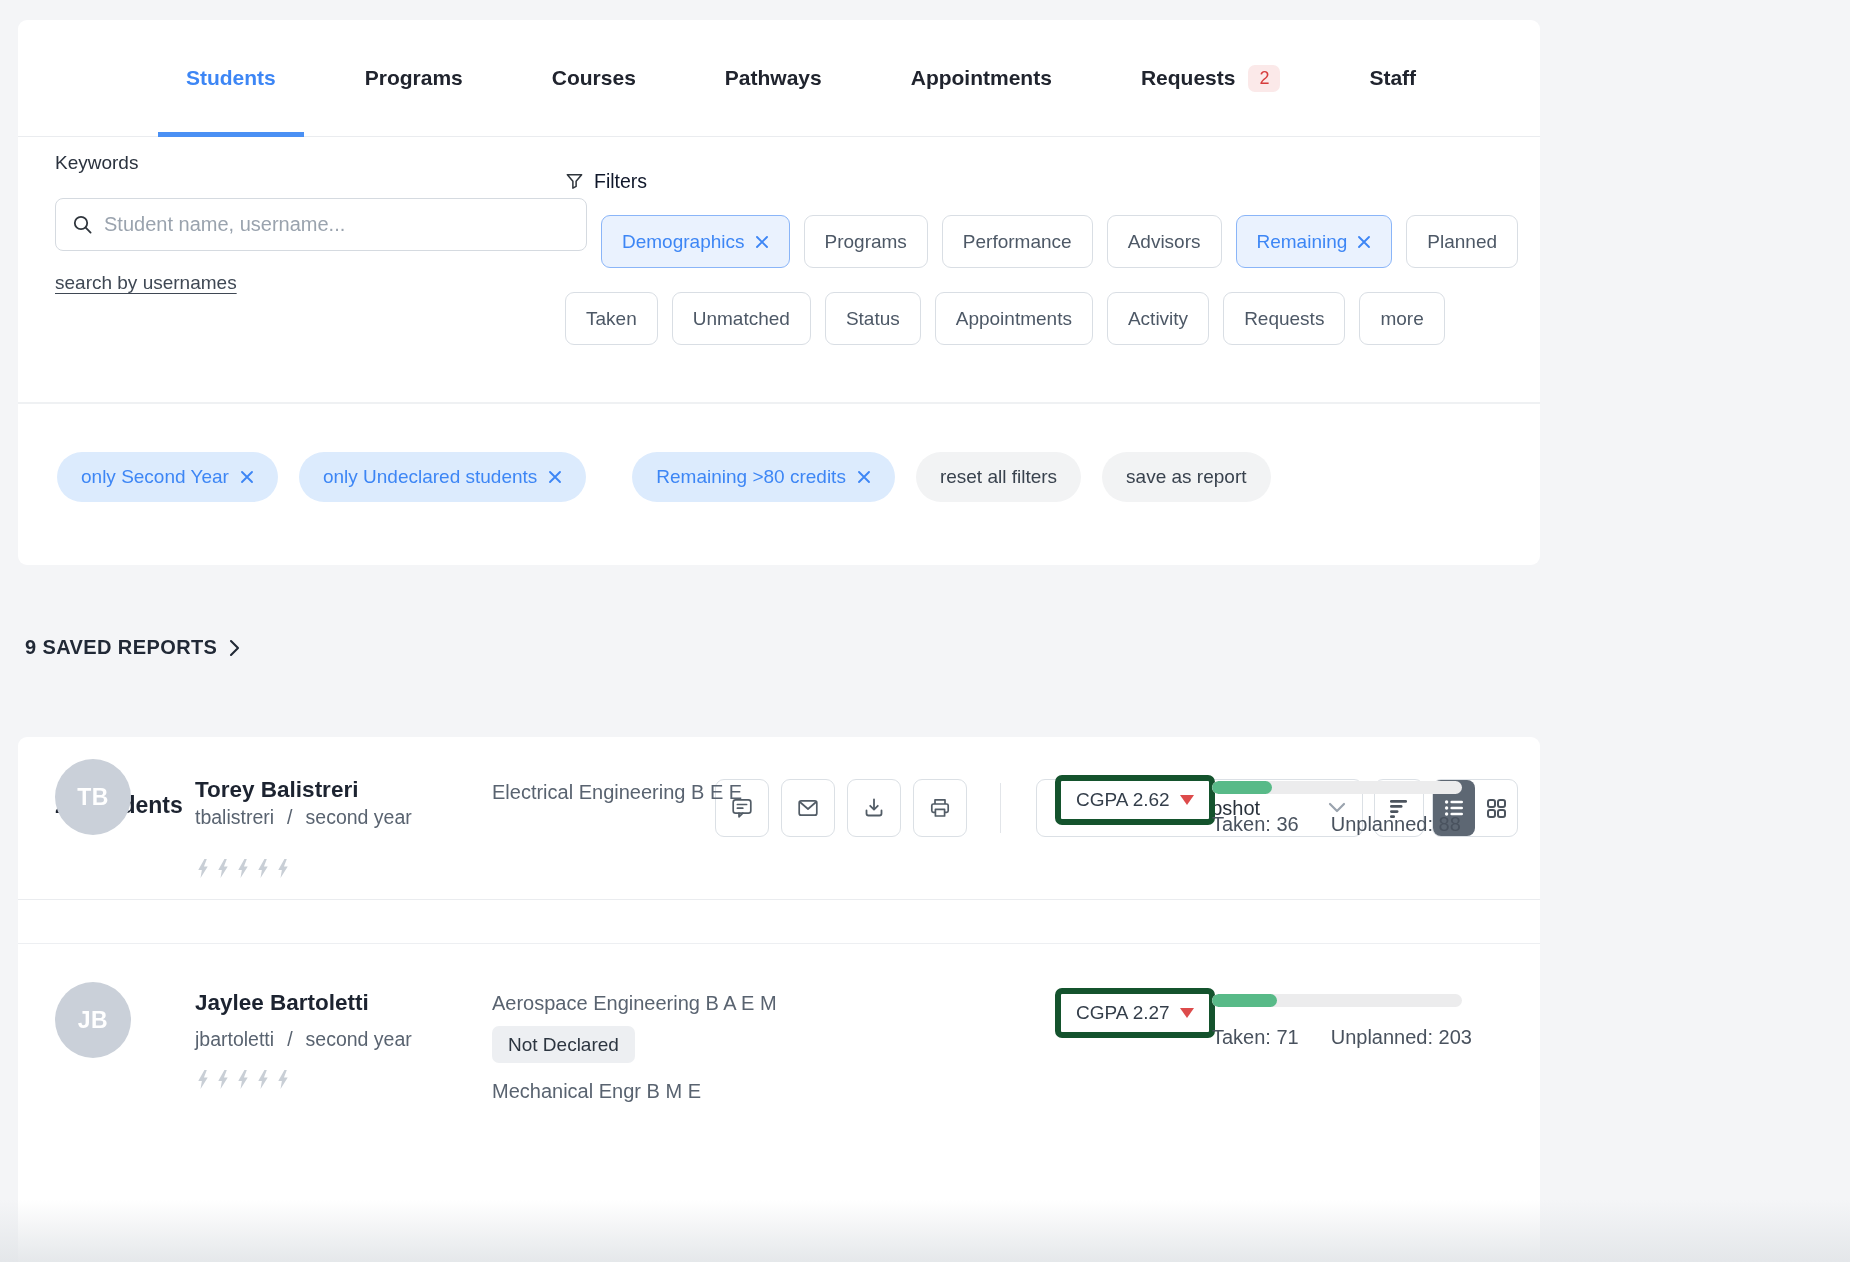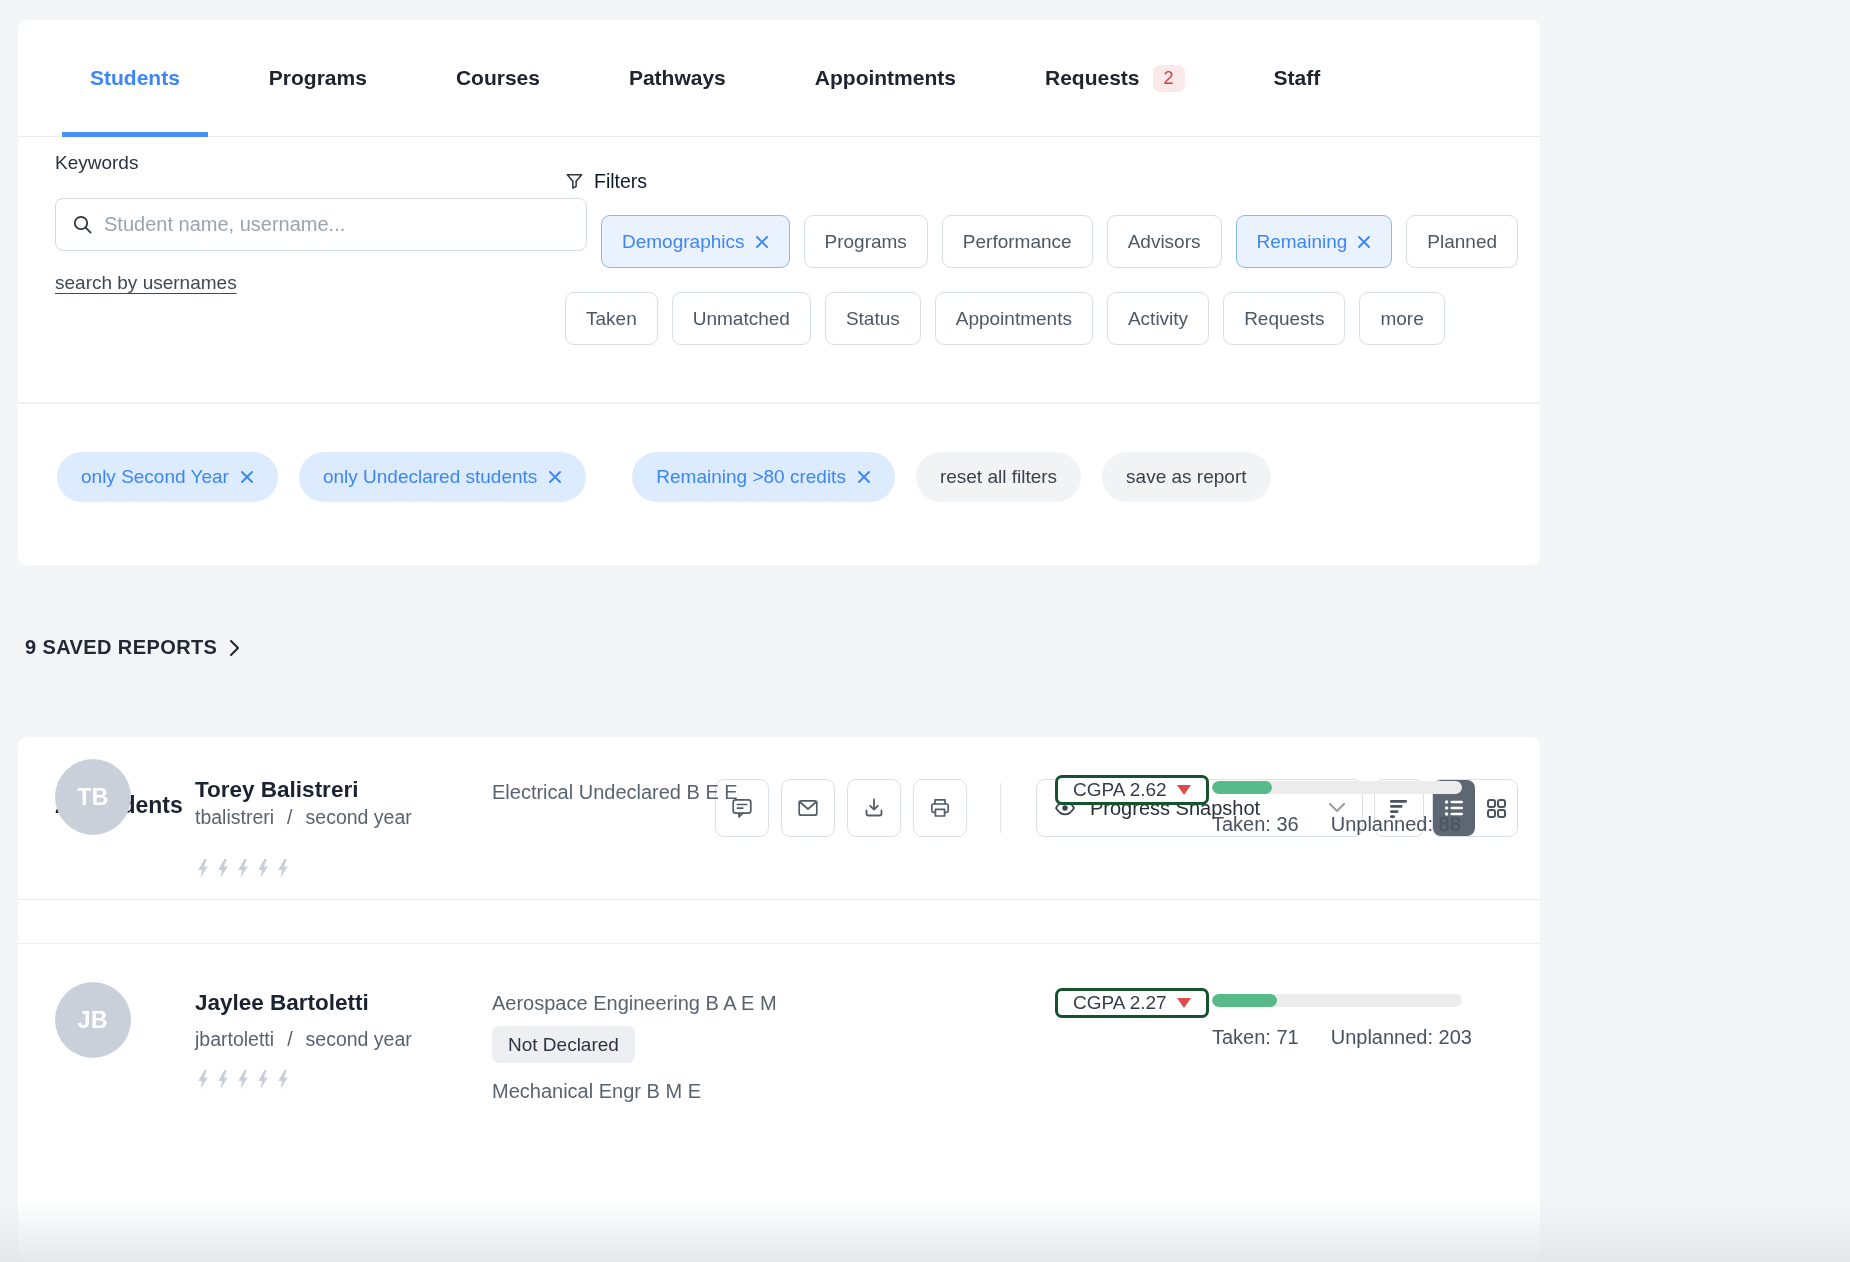--- a/index.html
+++ b/index.html
@@ -9,21 +9,21 @@
     font-family:"Liberation Sans","DejaVu Sans",sans-serif;
     background:#f4f5f7; color:#212936; position:relative;
   }
   .card { position:absolute; left:18px; width:1522px; background:#fff; border-radius:9px; }
   #card-top { top:20px; height:545px; }
   #card-results { top:737px; height:560px; border-bottom-left-radius:0; border-bottom-right-radius:0; }
 
   
   .tabs-row { position:absolute; top:0; left:0; right:0; height:117px;
     border-bottom:1px solid #eaecef; display:flex; align-items:center;
-    padding-left:44px; gap:33px; }
+    padding-left:44px; gap:33px;justify-content:center; }
   .tab { position:relative; height:100%; display:flex; align-items:center;
     padding:0 28px; font-size:21px; font-weight:600; color:#20242e;
     background:none; border:none; cursor:pointer; font-family:inherit; }
   .tab.active { color:#3d86f5; }
   .tab.active::after { content:""; position:absolute; left:0; right:0; bottom:-1px;
     height:5px; background:#4a90f4; }
   .tab-badge { display:inline-flex; align-items:center; justify-content:center;
     margin-left:13px; padding:3px 11px; border-radius:7px; background:#fbe9e9;
     color:#d63c3c; font-size:18px; font-weight:500; }
 
@@ -94,23 +94,23 @@
     display:flex; align-items:center; justify-content:center; letter-spacing:.5px; }
   .s-name { position:absolute; left:177px; top:40px; font-size:22.5px; font-weight:700; color:#1c2330; }
   .s-sub { position:absolute; left:177px; top:69px; font-size:19.5px; color:#596370;
     display:flex; gap:13px; }
   .s-bolts { position:absolute; left:179px; top:122px; display:flex; gap:8px; }
   .s-program { position:absolute; left:474px; top:44px; font-size:20px; color:#596370; }
   .s-program2 { position:absolute; left:474px; top:132px; font-size:20px; color:#596370; }
   .s-status-badge { position:absolute; left:474px; top:78px; height:37px;
     display:inline-flex; align-items:center; padding:0 16px; background:#edeff2;
     border-radius:7px; font-size:19px; color:#2c3540; }
-  .cgpa-badge { position:absolute; left:1037px; top:38px; height:30px;
+  .cgpa-badge { position:absolute; left:1037px; top:38px; height:50px;
     display:inline-flex; align-items:center; gap:10px; padding:0 15px;
-    border:3px solid #14532d; border-radius:7px; background:#fff;
+    border:6px solid #14532d; border-radius:7px; background:#fff;
     font-size:19px; color:#343e4a; cursor:pointer; font-family:inherit; }
   .tri-down { width:0; height:0; border-left:7px solid transparent;
     border-right:7px solid transparent; border-top:10px solid #dd4b4b; }
   .progress-track { position:absolute; left:1194px; top:44px; width:250px; height:13px;
     border-radius:7px; background:#ececed; overflow:hidden; }
   .progress-fill { height:100%; border-radius:7px; background:#58ba88; }
   .s-stats { position:absolute; left:1194px; top:76px; display:flex; gap:32px;
     font-size:20px; color:#49525e; }
 
   .bottom-fade { position:absolute; left:0; right:0; bottom:0; height:62px;
@@ -373,21 +373,21 @@
       <svg width="12" height="19" viewBox="0 0 12 20" fill="#c9cfd6">
           <path d="M7.5 0 1 11.5h3.8L3.4 20 11 7.8H7L10 0z"></path>
         </svg>
       <svg width="12" height="19" viewBox="0 0 12 20" fill="#c9cfd6">
           <path d="M7.5 0 1 11.5h3.8L3.4 20 11 7.8H7L10 0z"></path>
         </svg>
       <svg width="12" height="19" viewBox="0 0 12 20" fill="#c9cfd6">
           <path d="M7.5 0 1 11.5h3.8L3.4 20 11 7.8H7L10 0z"></path>
         </svg>
     </div>
-    <div class="s-program">Electrical Undeclared B E E</div>
+    <div class="s-program">Electrical Engineering B E E</div>
     <button class="cgpa-badge">
       <span>CGPA 2.62</span>
       <span class="tri-down"></span>
     </button>
     <div class="progress-track">
       <div class="progress-fill" style="width: 24%;"></div>
     </div>
     <div class="s-stats">
       <span>Taken: 36</span>
       <span>Unplanned: 88</span>

